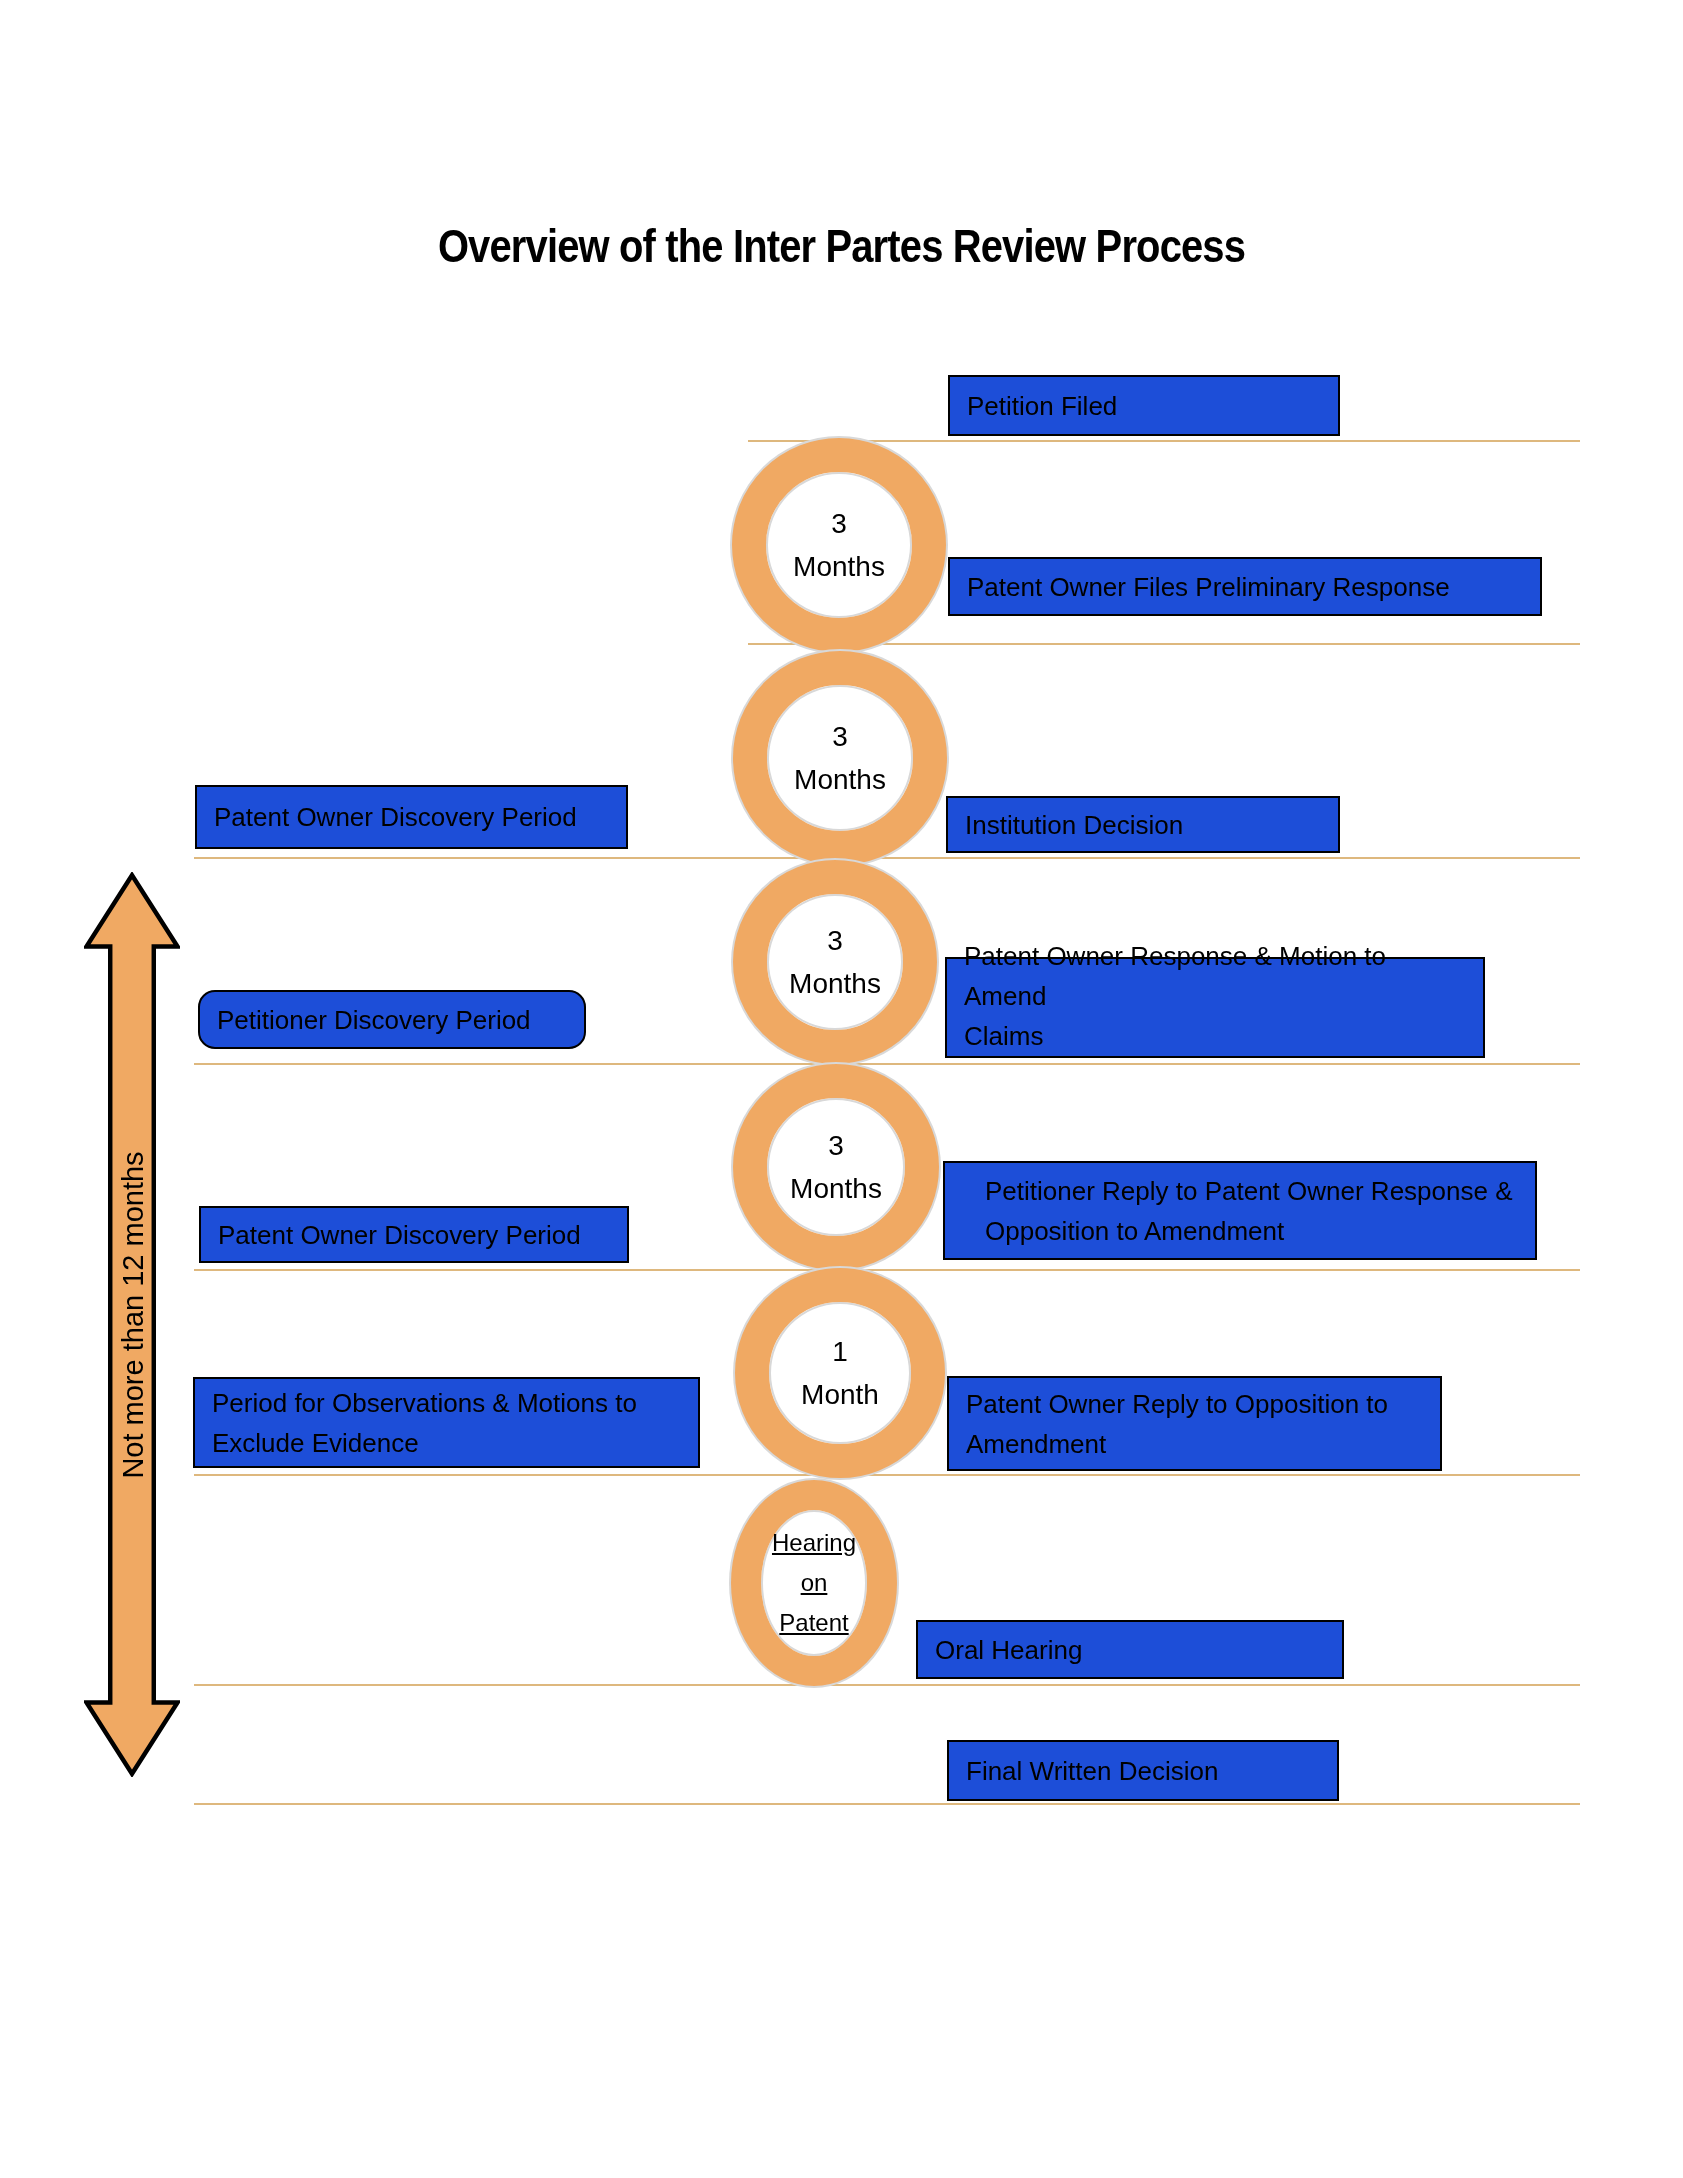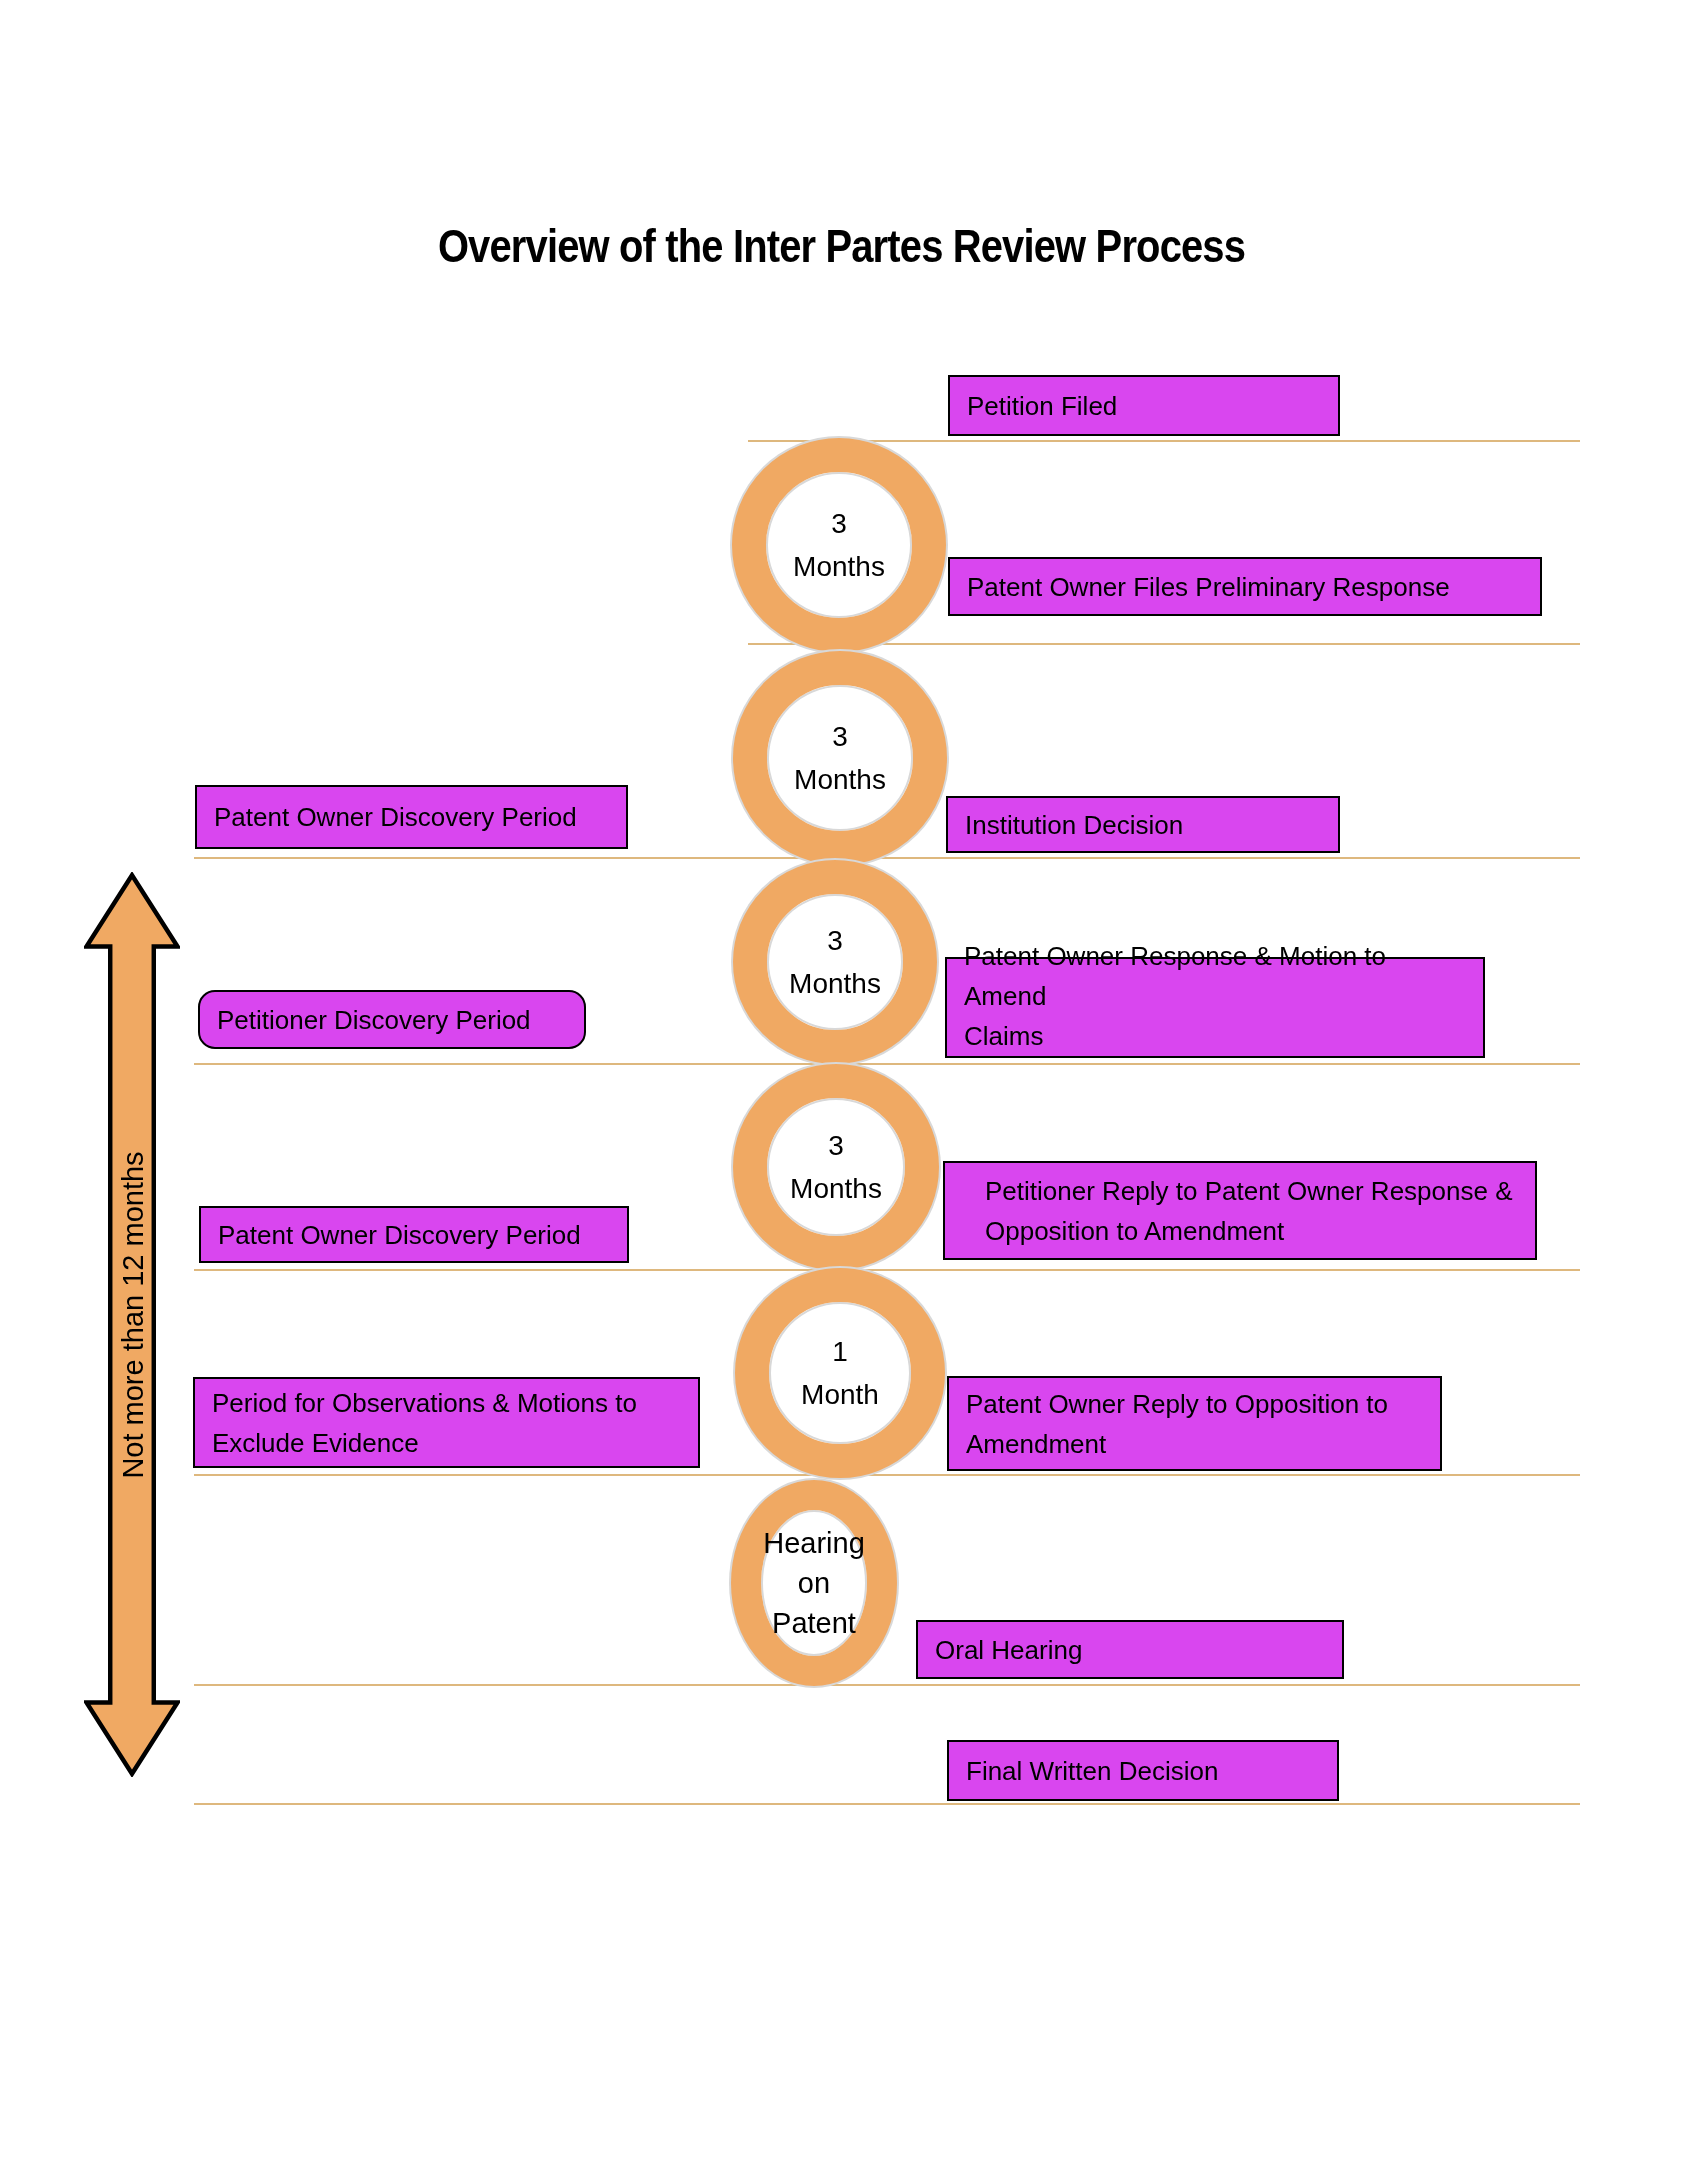--- a/index.html
+++ b/index.html
@@ -41,24 +41,24 @@
     border-width:34px;
     border-radius:50%;
     background:#fff;
     box-shadow:0 0 0 2px var(--ring-outline-gray), inset 0 0 0 2px var(--ring-outline-gray);
     display:flex;flex-direction:column;align-items:center;justify-content:center;
     text-align:center;
     z-index:2;
   }
   .donut span{display:block;font-size:28px;line-height:43px;color:var(--text);}
   .donut.small{border-width:30px;}
-  .donut.small span{font-size:29px;line-height:40px;}
+  .donut.small span{font-size:24px;line-height:40px;text-decoration:underline;}
   .box{
     position:absolute;
-    background:#d946ef;
+    background:#1d4ed8;
     border:2px solid var(--box-border);
     display:flex;align-items:center;
     padding:0 17px;
     font-size:26px;line-height:40px;
     z-index:3;
   }
   .box span{white-space:pre-line;}
   .arrow-wrap{position:absolute;left:84px;top:844px;width:96px;height:905px;z-index:2;}
   .arrow-label{
     position:absolute;

